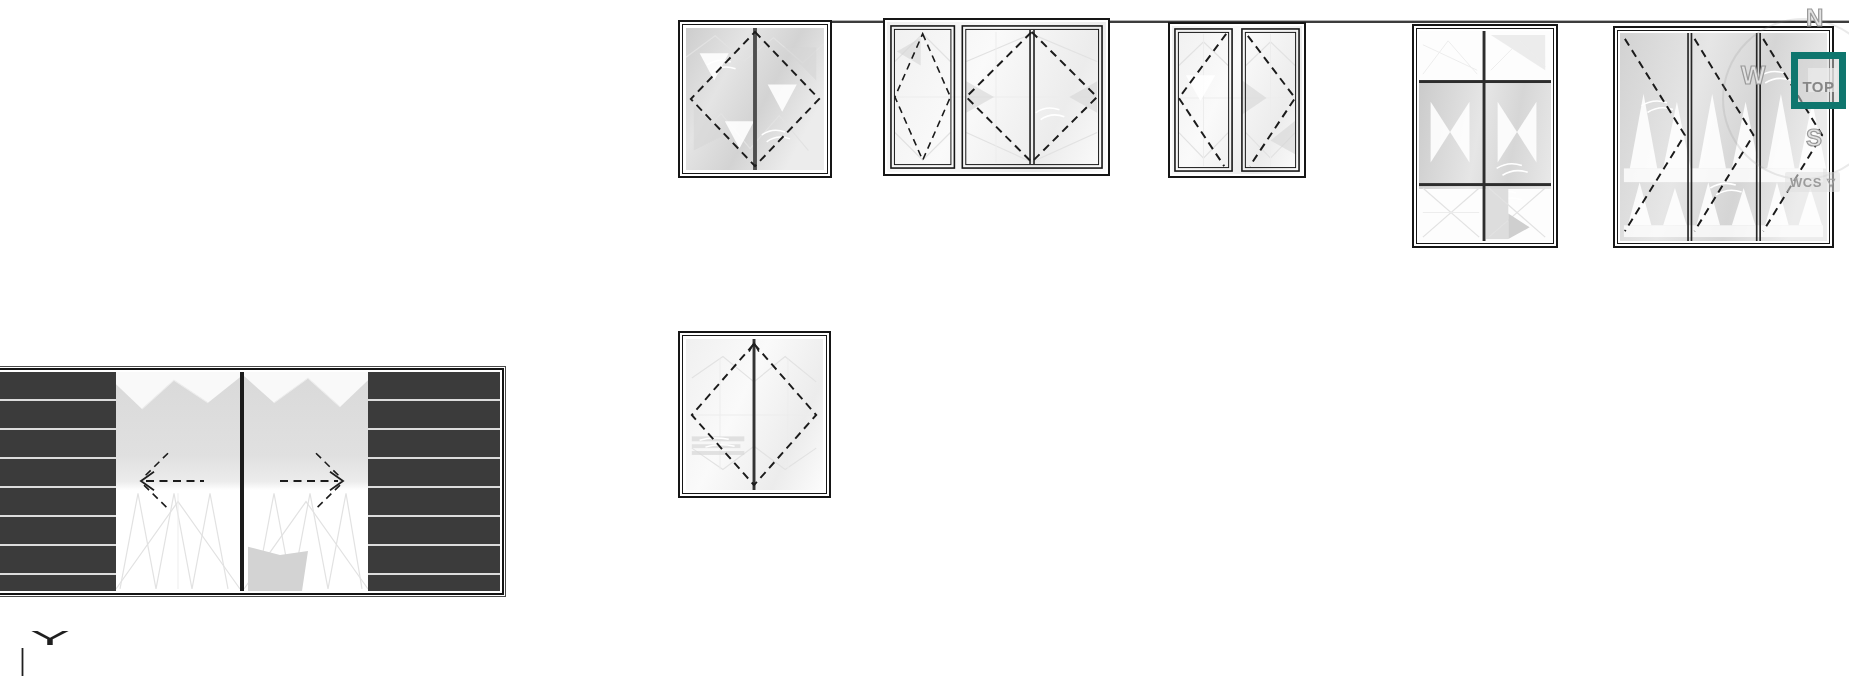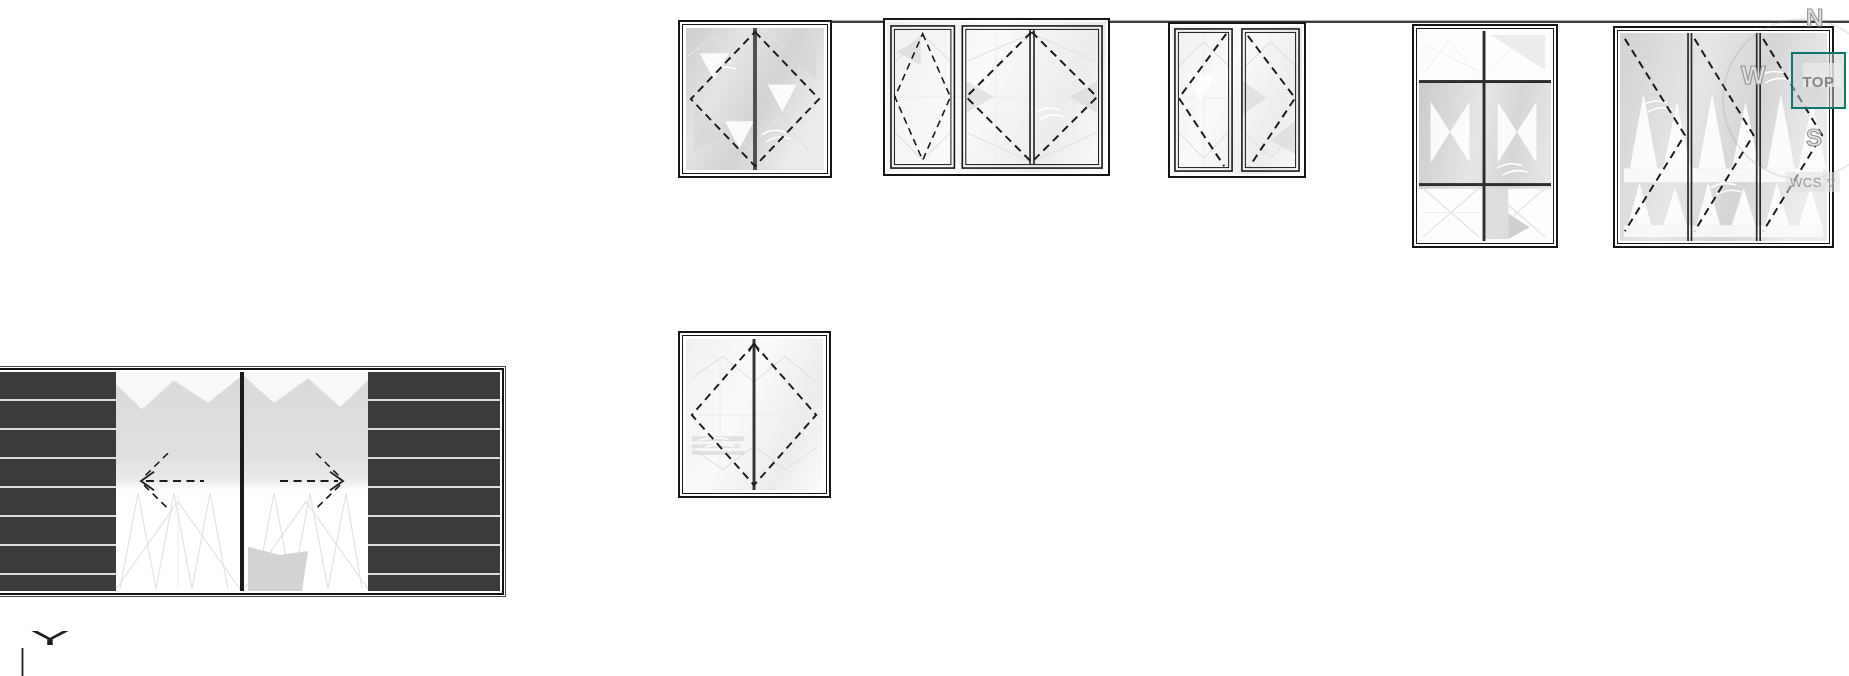--- a/index.html
+++ b/index.html
@@ -41,26 +41,26 @@
   .plan-glass svg{position:absolute;inset:0;width:100%;height:100%;display:block;}
   .plan-div{width:4px;background:#1b1b1b;}
 
   
   .vc-circle{position:absolute;left:1722px;top:18px;width:158px;height:158px;border:2px solid rgba(140,140,140,.18);border-radius:50%;z-index:4;}
   .vc-letter{position:absolute;z-index:5;font-weight:bold;color:#e2e2e2;-webkit-text-stroke:1.2px #9a9a9a;line-height:1;}
   .vc-n{left:1806px;top:6px;font-size:24px;}
   .vc-w{left:1741px;top:62px;font-size:26px;}
   .vc-s{left:1806px;top:126px;font-size:24px;}
   .vc-top-face{position:absolute;left:1791px;top:52px;width:55px;height:57px;z-index:5;
-    background:rgba(206,206,206,.52);border:2px solid #0f766e;box-sizing:border-box;}
+    background:rgba(206,206,206,.52);border:7px solid #0f766e;box-sizing:border-box;}
   .vc-top-hl{position:absolute;left:10px;top:9px;right:2px;height:24px;background:rgba(236,236,236,.7);}
   .vc-top-label{position:absolute;left:0;right:0;top:19px;text-align:center;
     font-size:15px;font-weight:bold;color:#878787;letter-spacing:.5px;}
   .vc-wcs{position:absolute;left:1785px;top:172px;height:20px;z-index:5;display:flex;align-items:center;gap:5px;
-    padding:0 5px;background:rgba(224,224,224,.55);border-radius:2px;}
+    padding:0 5px;background:rgba(224,224,224,.55);border-radius:2px;font-weight:bold;}
   .vc-wcs .txt{font-size:13px;color:#9b9b9b;letter-spacing:.5px;}
   .vc-wcs .tri{font-size:11px;color:#a0a0a0;line-height:1;}
 
   
   .axis{position:absolute;left:0;top:612px;width:100px;height:64px;z-index:2;}
   .axis svg{width:100%;height:100%;display:block;}
   .axis text{font-family:"Liberation Sans",sans-serif;font-size:24px;fill:#1f1f1f;}
 </style>
 </head>
 <body>

